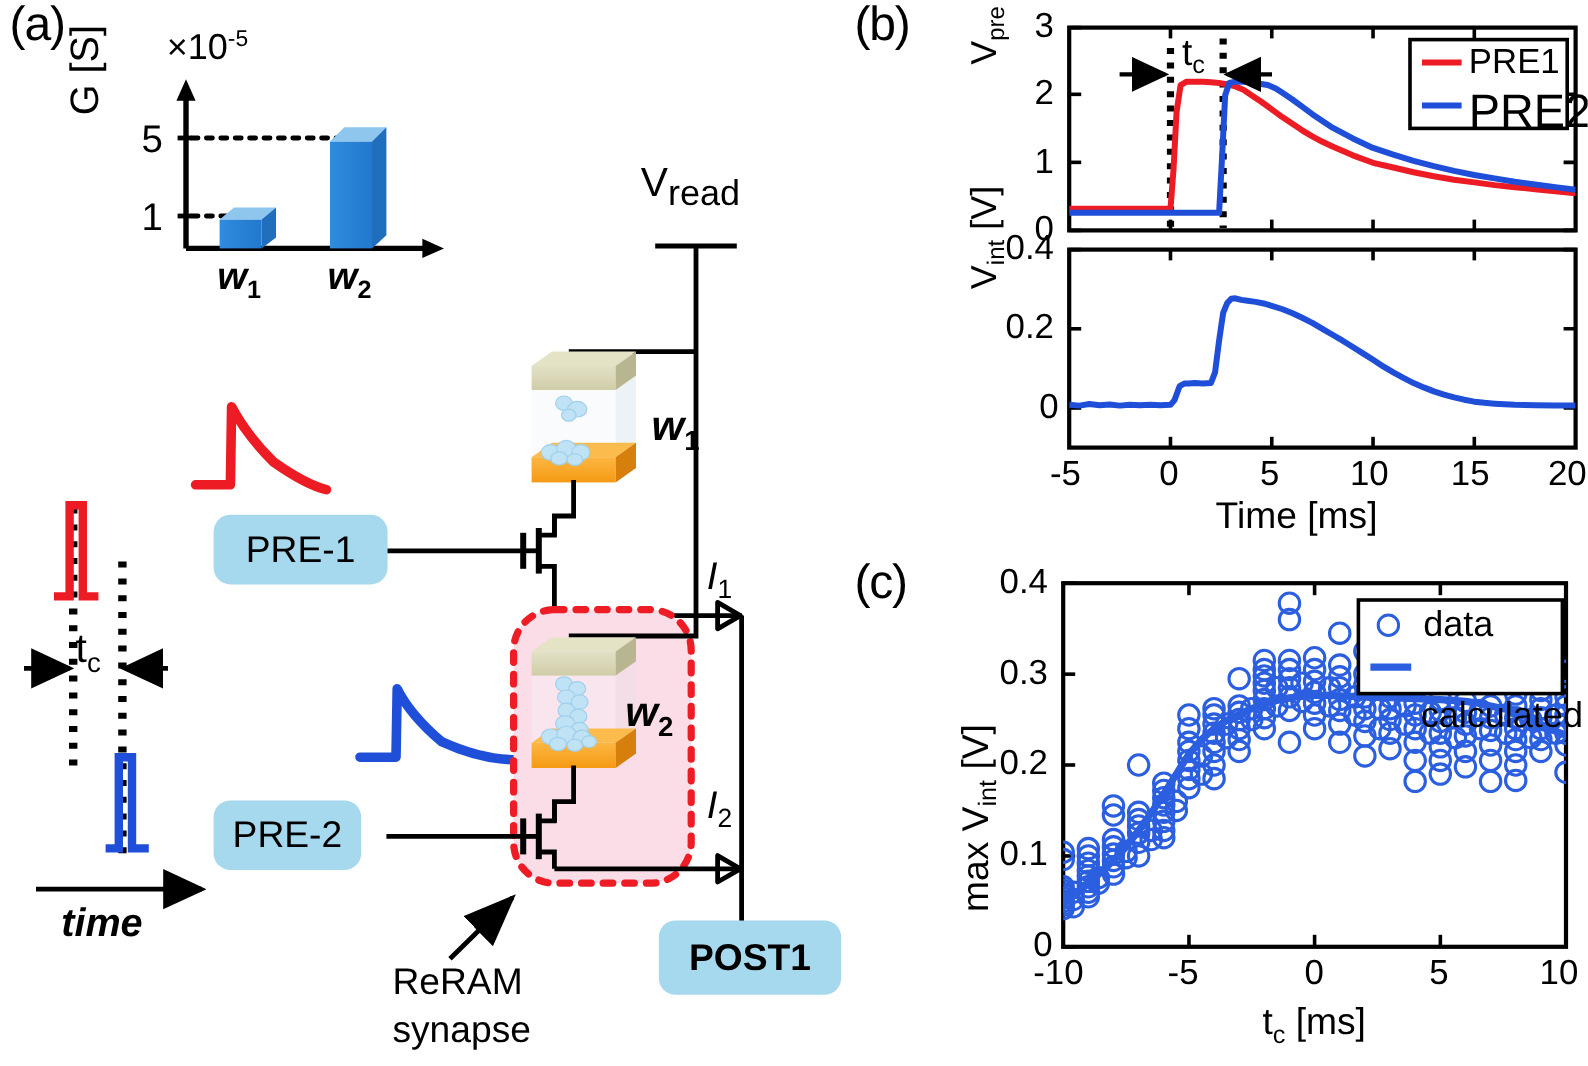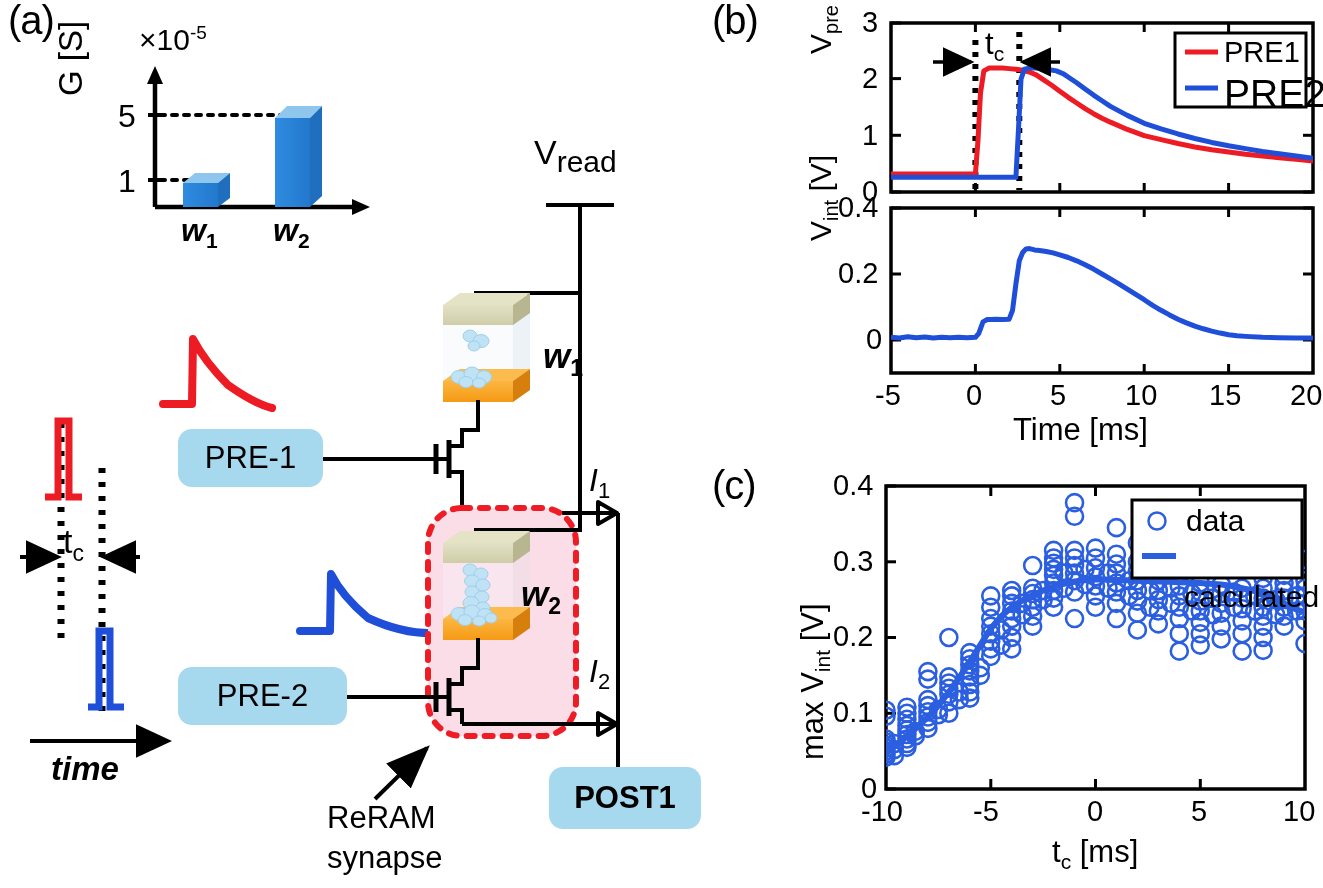--- a/index.html
+++ b/index.html
@@ -514,21 +514,21 @@
     <span>w</span><sub style="font-size:21px;font-style:normal;font-weight:bold;">2</sub>
   </div>
 
   <div class="lbl" style="left:534px;top:133px;font-size:34px;">
     <span>V</span><sub style="font-size:30px;">read</sub>
   </div>
 
   <div style="position:absolute;left:178px;top:429px;width:145px;height:58px;background:#A6D8EE;border-radius:14px;display:flex;align-items:center;justify-content:center;">
     <span style="font-size:31px;">PRE-1</span>
   </div>
-  <div style="position:absolute;left:178px;top:667px;width:169px;height:58px;background:#A6D8EE;border-radius:14px;display:flex;align-items:center;justify-content:center;">
+  <div style="position:absolute;left:178px;top:667px;width:123px;height:58px;background:#A6D8EE;border-radius:14px;display:flex;align-items:center;justify-content:center;">
     <span style="font-size:31px;">PRE-2</span>
   </div>
   <div style="position:absolute;left:549px;top:767px;width:152px;height:62px;background:#A6D8EE;border-radius:14px;display:flex;align-items:center;justify-content:center;">
     <span style="font-size:31px;font-weight:bold;">POST1</span>
   </div>
 
   <div class="lbl" style="left:543px;top:336px;font-size:35px;font-style:italic;font-weight:bold;">
     <span>w</span><sub style="font-size:23px;font-style:normal;font-weight:bold;">1</sub>
   </div>
   <div class="lbl" style="left:521px;top:574px;font-size:35px;font-style:italic;font-weight:bold;">

